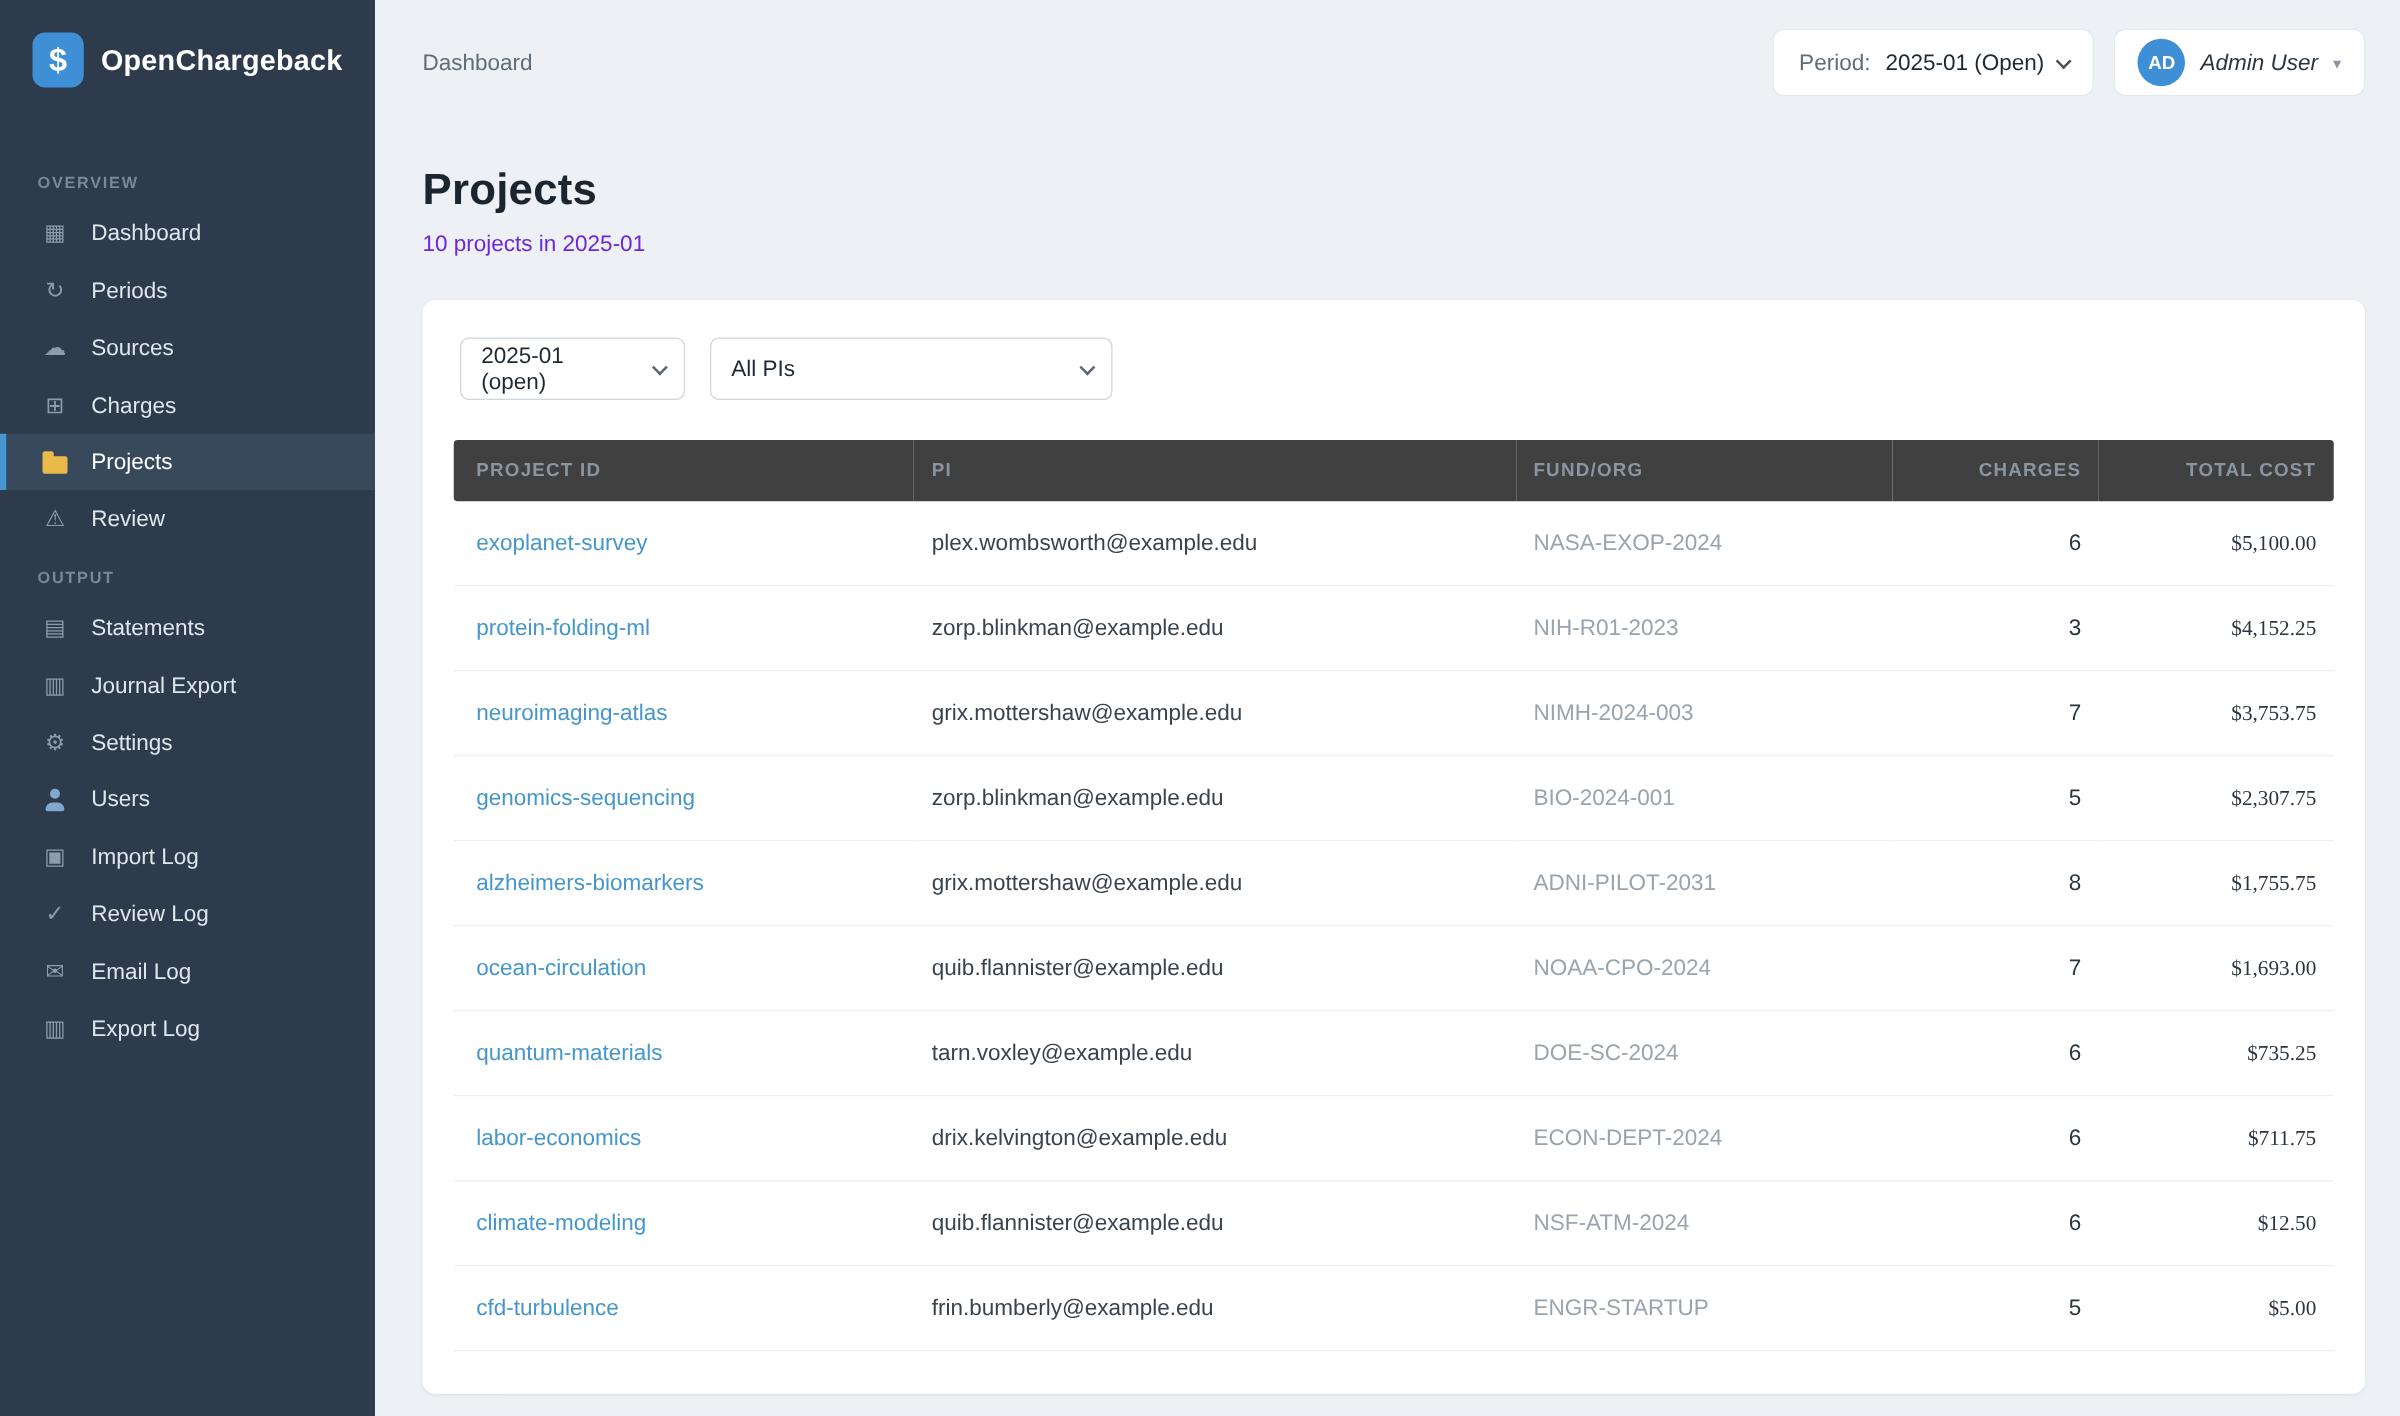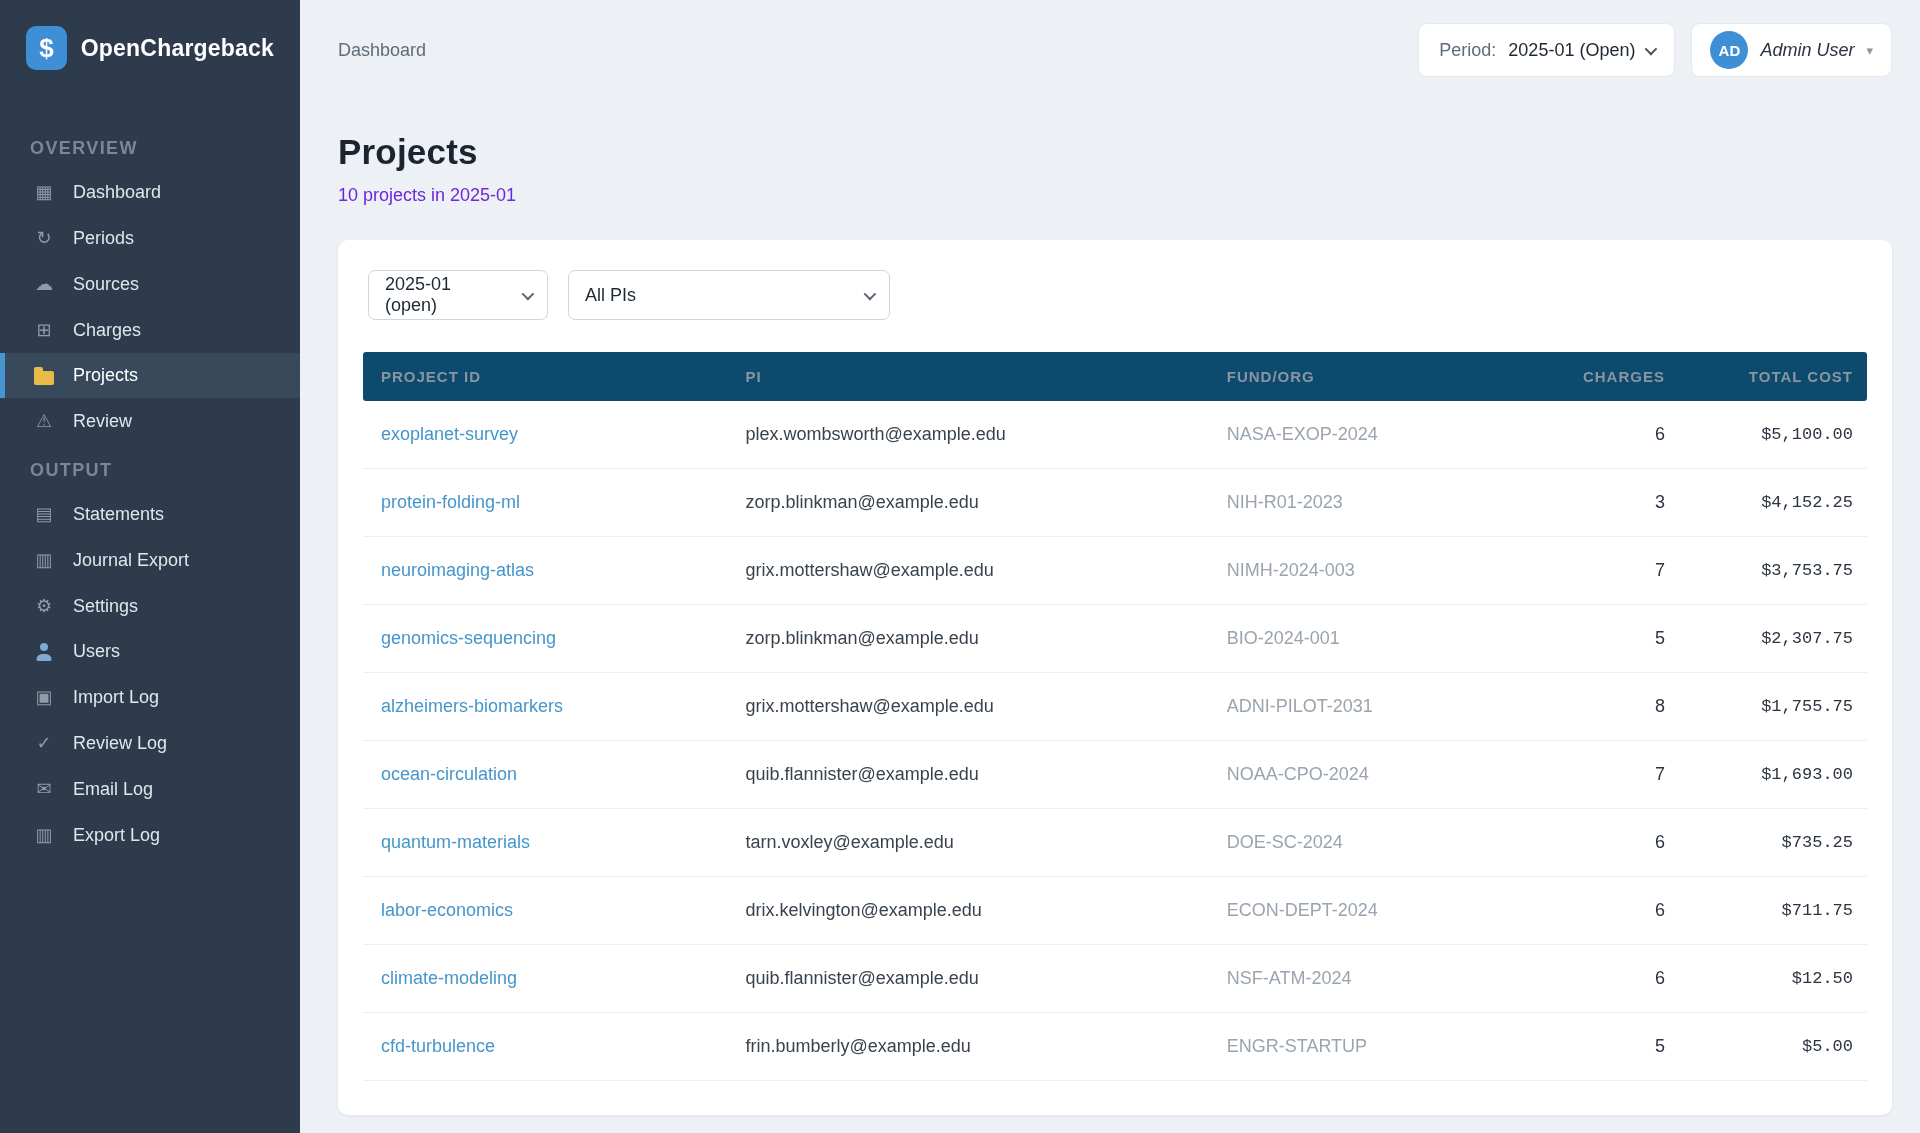--- a/index.html
+++ b/index.html
@@ -11,21 +11,21 @@
     display:flex;
   }
 
   
   .sidebar { width:300px; height:100%; background:#2d3b4c; flex-shrink:0; display:flex; flex-direction:column; }
   .logo-row { display:flex; align-items:center; gap:14px; padding:26px 26px 30px 26px; cursor:pointer; }
   .logo-badge { width:44px; height:44px; border-radius:10px; background:#3f8fd6; color:#fff; font-weight:bold; font-size:26px; display:flex; align-items:center; justify-content:center; }
   .logo-text { color:#ffffff; font-size:23px; font-weight:bold; letter-spacing:.2px; }
 
   .nav { padding-top:22px; }
-  .nav-section-label { color:#78889a; font-size:18px; font-weight:bold; letter-spacing:1.4px; padding:16px 30px 10px 30px; text-transform:uppercase; }
+  .nav-section-label { color:#78889a; font-size:13px; font-weight:bold; letter-spacing:1.4px; padding:16px 30px 10px 30px; text-transform:uppercase; }
   .nav-item { display:flex; align-items:center; gap:16px; padding:12px 26px; color:#dfe6ec; font-size:18px; cursor:pointer; border-left:5px solid transparent; }
   .nav-item.active { background:#39495c; border-left-color:#4596d1; color:#ffffff; }
   .nav-icon { width:26px; display:inline-flex; justify-content:center; align-items:center; color:#8e9ca9; font-size:18px; }
 
   .folder-shape { position:relative; display:inline-block; width:20px; height:14px; background:#e9b949; border-radius:2px; margin-top:4px; }
   .folder-shape::before { content:''; position:absolute; top:-4px; left:0; width:9px; height:5px; background:#e9b949; border-radius:2px 2px 0 0; }
 
   .user-shape { position:relative; display:inline-block; width:18px; height:18px; }
   .user-shape::before { content:''; position:absolute; top:0; left:50%; transform:translateX(-50%); width:8px; height:8px; border-radius:50%; background:#7fa9cf; }
   .user-shape::after { content:''; position:absolute; bottom:0; left:50%; transform:translateX(-50%); width:15px; height:7px; border-radius:7px 7px 2px 2px; background:#7fa9cf; }
@@ -55,29 +55,29 @@
 
   .card { background:#ffffff; border-radius:10px; margin-top:34px; box-shadow:0 1px 3px rgba(16,30,45,.07); padding:30px 25px 34px 25px; }
 
   .filters { display:flex; gap:20px; padding:0 5px; }
   .select-ctl { border:1px solid #cfd6dd; border-radius:7px; height:50px; display:flex; align-items:center; justify-content:space-between; padding:0 16px; font-size:18px; color:#1f2933; background:#fff; cursor:pointer; gap:14px; }
   .select-period { width:180px; }
   .select-pi { width:322px; }
   .select-ctl .chev { border-color:#5b6672; }
 
   table { width:100%; border-collapse:collapse; margin-top:32px; font-size:18px; table-layout:fixed; }
-  thead th { background:#0c4a6e; color:#8b95a1; font-size:15px; font-weight:bold; letter-spacing:1px; text-align:left; padding:16px 14px; text-transform:uppercase; }
+  thead th { background:#404040; color:#8b95a1; font-size:15px; font-weight:bold; letter-spacing:1px; text-align:left; padding:16px 14px; text-transform:uppercase; }
   thead th:first-child { padding-left:18px; border-radius:3px 0 0 3px; }
   thead th:last-child { border-radius:0 3px 3px 0; }
   th.num, td.num { text-align:right; }
   tbody td { padding:23px 14px; border-bottom:1px solid #edf0f3; color:#39434e; }
   tbody td:first-child { padding-left:18px; }
   td.col-project a { color:#4596cb; text-decoration:none; cursor:pointer; }
   td.col-fund { color:#9aa4ae; }
-  td.col-total { font-family:Liberation Mono, monospace; color:#2b3440; font-size:17px;text-align:right; }
+  td.col-total { font-family:Liberation Serif, serif; color:#2b3440; font-size:17px;text-align:right; }
   td.col-charges { color:#2b3440; }
 </style>
 </head>
 <body>
 
 <aside class="sidebar">
   <div class="logo-row">
     <div class="logo-badge">$</div>
     <div class="logo-text">OpenChargeback</div>
   </div>

